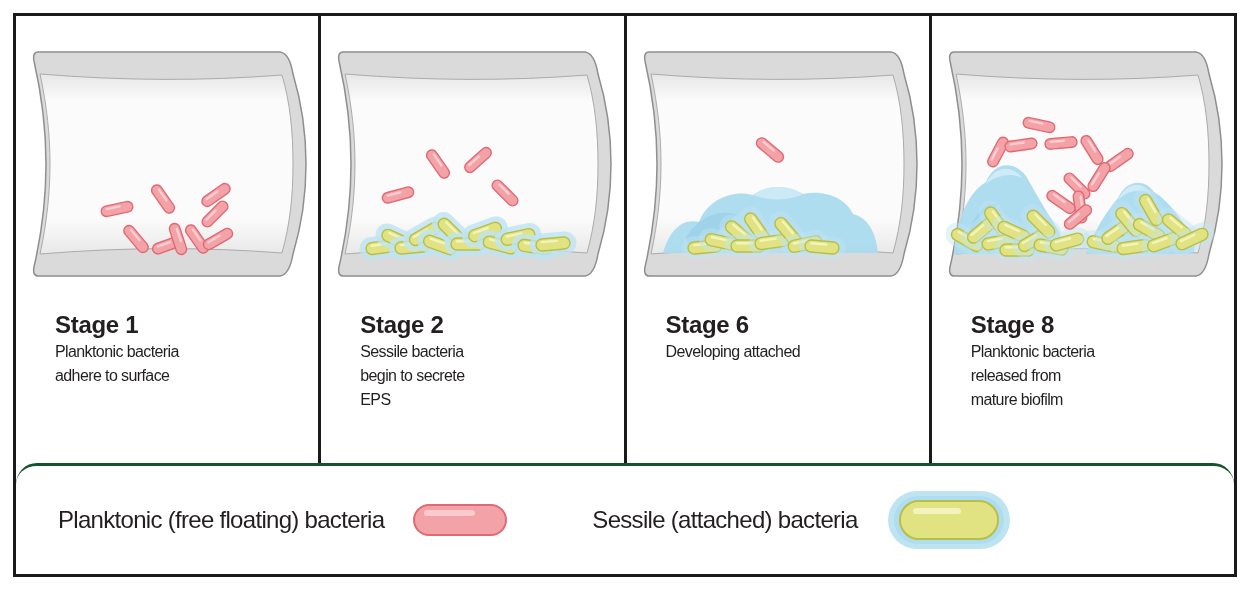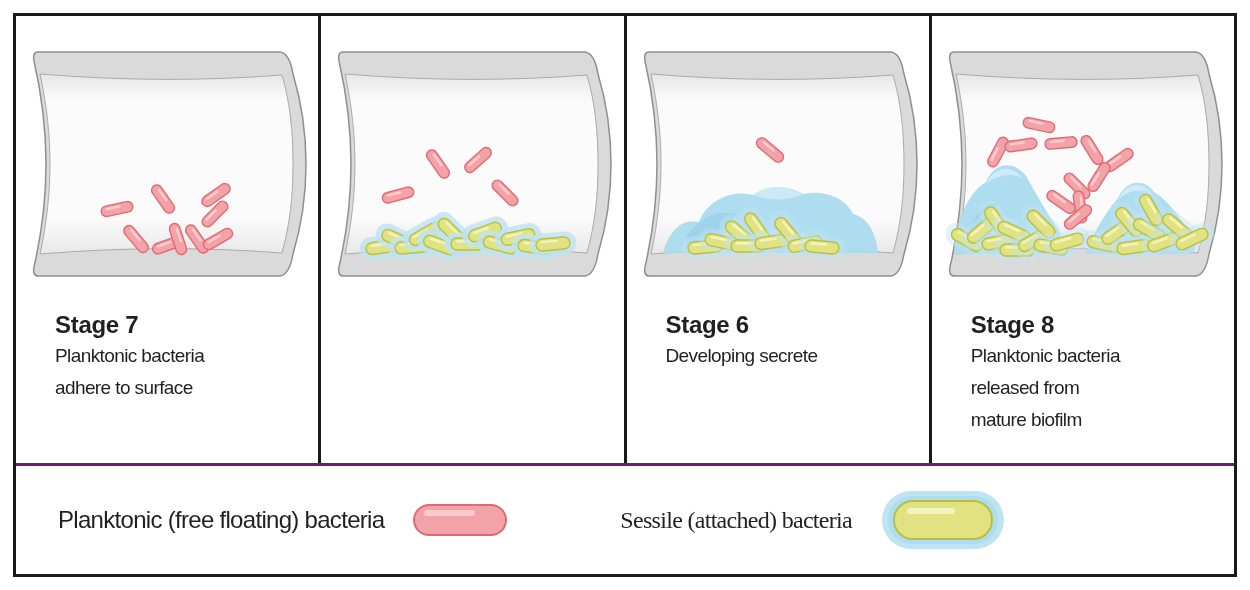--- a/index.html
+++ b/index.html
@@ -7,25 +7,25 @@
         font-family:"Liberation Sans", sans-serif;color:#231F20;}
   .frame{position:absolute;left:13px;top:13px;width:1218px;height:558px;
          border:3px solid #1a1a1a;display:flex;flex-direction:column;background:#fff;}
   .panels{display:flex;flex:1 1 auto;min-height:0;}
   .panel{flex:1 1 0;min-width:0;display:flex;flex-direction:column;background:#fff;}
   .panel.divided{border-right:3px solid #1a1a1a;}
   .figure{height:252px;padding-top:26px;}
   .figure svg{display:block;margin-left:14px;}
   .caption{margin:16px 16px 0 39px;max-width:207px;}
   .stage-title{font-size:24px;font-weight:bold;letter-spacing:-0.3px;line-height:30px;}
-  .stage-desc{font-size:19px;letter-spacing:-0.6px;line-height:32px;white-space:pre-line;}
-  .legend{height:108px;border-top:3px solid #701a75;display:flex;align-items:center;
-          padding-left:42px;}
+  .stage-desc{font-size:16px;letter-spacing:-0.6px;line-height:24px;white-space:pre-line;}
+  .legend{height:108px;border-top:3px solid #14532d;display:flex;align-items:center;
+          padding-left:42px;border-radius:21px;}
   .legend-item{display:flex;align-items:center;}
-  .legend-item + .legend-item{margin-left:112px;font-family:Liberation Serif, serif;}
+  .legend-item + .legend-item{margin-left:84px;}
   .legend-label{font-size:24px;letter-spacing:-0.7px;}
   .legend-icon{margin-left:28px;display:block;}
   .hidden-defs{position:absolute;width:0;height:0;overflow:hidden;}
 </style>
 </head>
 <body>
 
 <svg class="hidden-defs" aria-hidden="true">
   <defs>
     <linearGradient id="intGrad" x1="0" y1="0" x2="0" y2="1">
@@ -80,21 +80,21 @@
                 <rect x="-16" y="-5.25" width="32" height="10.5" rx="5.25" fill="#F3A3A8" stroke="#E06A74" stroke-width="1.4"></rect>
                 <path d="M-10 -2.05 L3 -2.05" stroke="#FBD2D5" stroke-width="2.4" stroke-linecap="round" opacity="0.9"></path>
               </g>
               <g transform="translate(185,172) rotate(-45)">
                 <rect x="-16" y="-5.25" width="32" height="10.5" rx="5.25" fill="#F3A3A8" stroke="#E06A74" stroke-width="1.4"></rect>
                 <path d="M-10 -2.05 L3 -2.05" stroke="#FBD2D5" stroke-width="2.4" stroke-linecap="round" opacity="0.9"></path>
               </g>
             </svg>
         </div>
         <div class="caption">
-          <div class="stage-title">Stage 7</div>
+          <div class="stage-title">Stage 1</div>
           <div class="stage-desc">Planktonic bacteria
 adhere to surface</div>
         </div>
       </div>
 
       <div class="panel divided">
         <div class="figure">
           <svg width="280" height="245" viewBox="0 0 280 245">
               <g>
                 <path d="M8,10 L250,10 C257,11 261,20 263,32 C272,62 276,92 276,122 C276,152 272,182 263,212 C261,224 257,233 250,234 L8,234 C4,234 3,230 4,225 C12,190 16,156 16,122 C16,88 12,54 4,19 C3,14 4,10 8,10 Z" fill="#DADADA" stroke="#8F8F8F" stroke-width="1.5" stroke-linejoin="round"></path>
@@ -171,20 +171,26 @@
               <g transform="translate(143,118) rotate(-42)">
                 <rect x="-16" y="-5.25" width="32" height="10.5" rx="5.25" fill="#F3A3A8" stroke="#E06A74" stroke-width="1.4"></rect>
                 <path d="M-10 -2.05 L3 -2.05" stroke="#FBD2D5" stroke-width="2.4" stroke-linecap="round" opacity="0.9"></path>
               </g>
               <g transform="translate(170,151) rotate(45)">
                 <rect x="-16" y="-5.25" width="32" height="10.5" rx="5.25" fill="#F3A3A8" stroke="#E06A74" stroke-width="1.4"></rect>
                 <path d="M-10 -2.05 L3 -2.05" stroke="#FBD2D5" stroke-width="2.4" stroke-linecap="round" opacity="0.9"></path>
               </g>
             </svg>
         </div>
+        <div class="caption">
+          <div class="stage-title">Stage 2</div>
+          <div class="stage-desc">Sessile bacteria
+begin to secrete
+EPS</div>
+        </div>
       </div>
 
       <div class="panel divided">
         <div class="figure">
           <svg width="280" height="245" viewBox="0 0 280 245">
               <g>
                 <path d="M8,10 L250,10 C257,11 261,20 263,32 C272,62 276,92 276,122 C276,152 272,182 263,212 C261,224 257,233 250,234 L8,234 C4,234 3,230 4,225 C12,190 16,156 16,122 C16,88 12,54 4,19 C3,14 4,10 8,10 Z" fill="#DADADA" stroke="#8F8F8F" stroke-width="1.5" stroke-linejoin="round"></path>
                 <path d="M10,32 C95,39 175,39 252,33 C260,60 263,90 263,122 C263,154 260,182 252,211 C175,205 95,205 10,212 C17,180 20,150 20,122 C20,94 17,64 10,32 Z" fill="url(#intGrad)" stroke="#ABABAB" stroke-width="1"></path>
               </g>
               <path d="M22,211 C28,190 40,176 58,180 C66,158 92,147 112,153 C126,142 148,143 162,152 C186,147 206,158 212,172 C228,176 235,192 237,211 Z" fill="#ABDBEF" opacity="0.95"></path>
@@ -236,21 +242,21 @@
                 <path d="M-11 -2.8 L4 -2.8" stroke="#F4F5C4" stroke-width="2.4" stroke-linecap="round" opacity="0.9"></path>
               </g>
               <g transform="translate(129,108) rotate(40)">
                 <rect x="-16" y="-5.25" width="32" height="10.5" rx="5.25" fill="#F3A3A8" stroke="#E06A74" stroke-width="1.4"></rect>
                 <path d="M-10 -2.05 L3 -2.05" stroke="#FBD2D5" stroke-width="2.4" stroke-linecap="round" opacity="0.9"></path>
               </g>
             </svg>
         </div>
         <div class="caption">
           <div class="stage-title">Stage 6</div>
-          <div class="stage-desc">Developing secrete</div>
+          <div class="stage-desc">Developing attached</div>
         </div>
       </div>
 
       <div class="panel">
         <div class="figure">
           <svg width="280" height="245" viewBox="0 0 280 245">
               <g>
                 <path d="M8,10 L250,10 C257,11 261,20 263,32 C272,62 276,92 276,122 C276,152 272,182 263,212 C261,224 257,233 250,234 L8,234 C4,234 3,230 4,225 C12,190 16,156 16,122 C16,88 12,54 4,19 C3,14 4,10 8,10 Z" fill="#DADADA" stroke="#8F8F8F" stroke-width="1.5" stroke-linejoin="round"></path>
                 <path d="M10,32 C95,39 175,39 252,33 C260,60 263,90 263,122 C263,154 260,182 252,211 C175,205 95,205 10,212 C17,180 20,150 20,122 C20,94 17,64 10,32 Z" fill="url(#intGrad)" stroke="#ABABAB" stroke-width="1"></path>
               </g>

